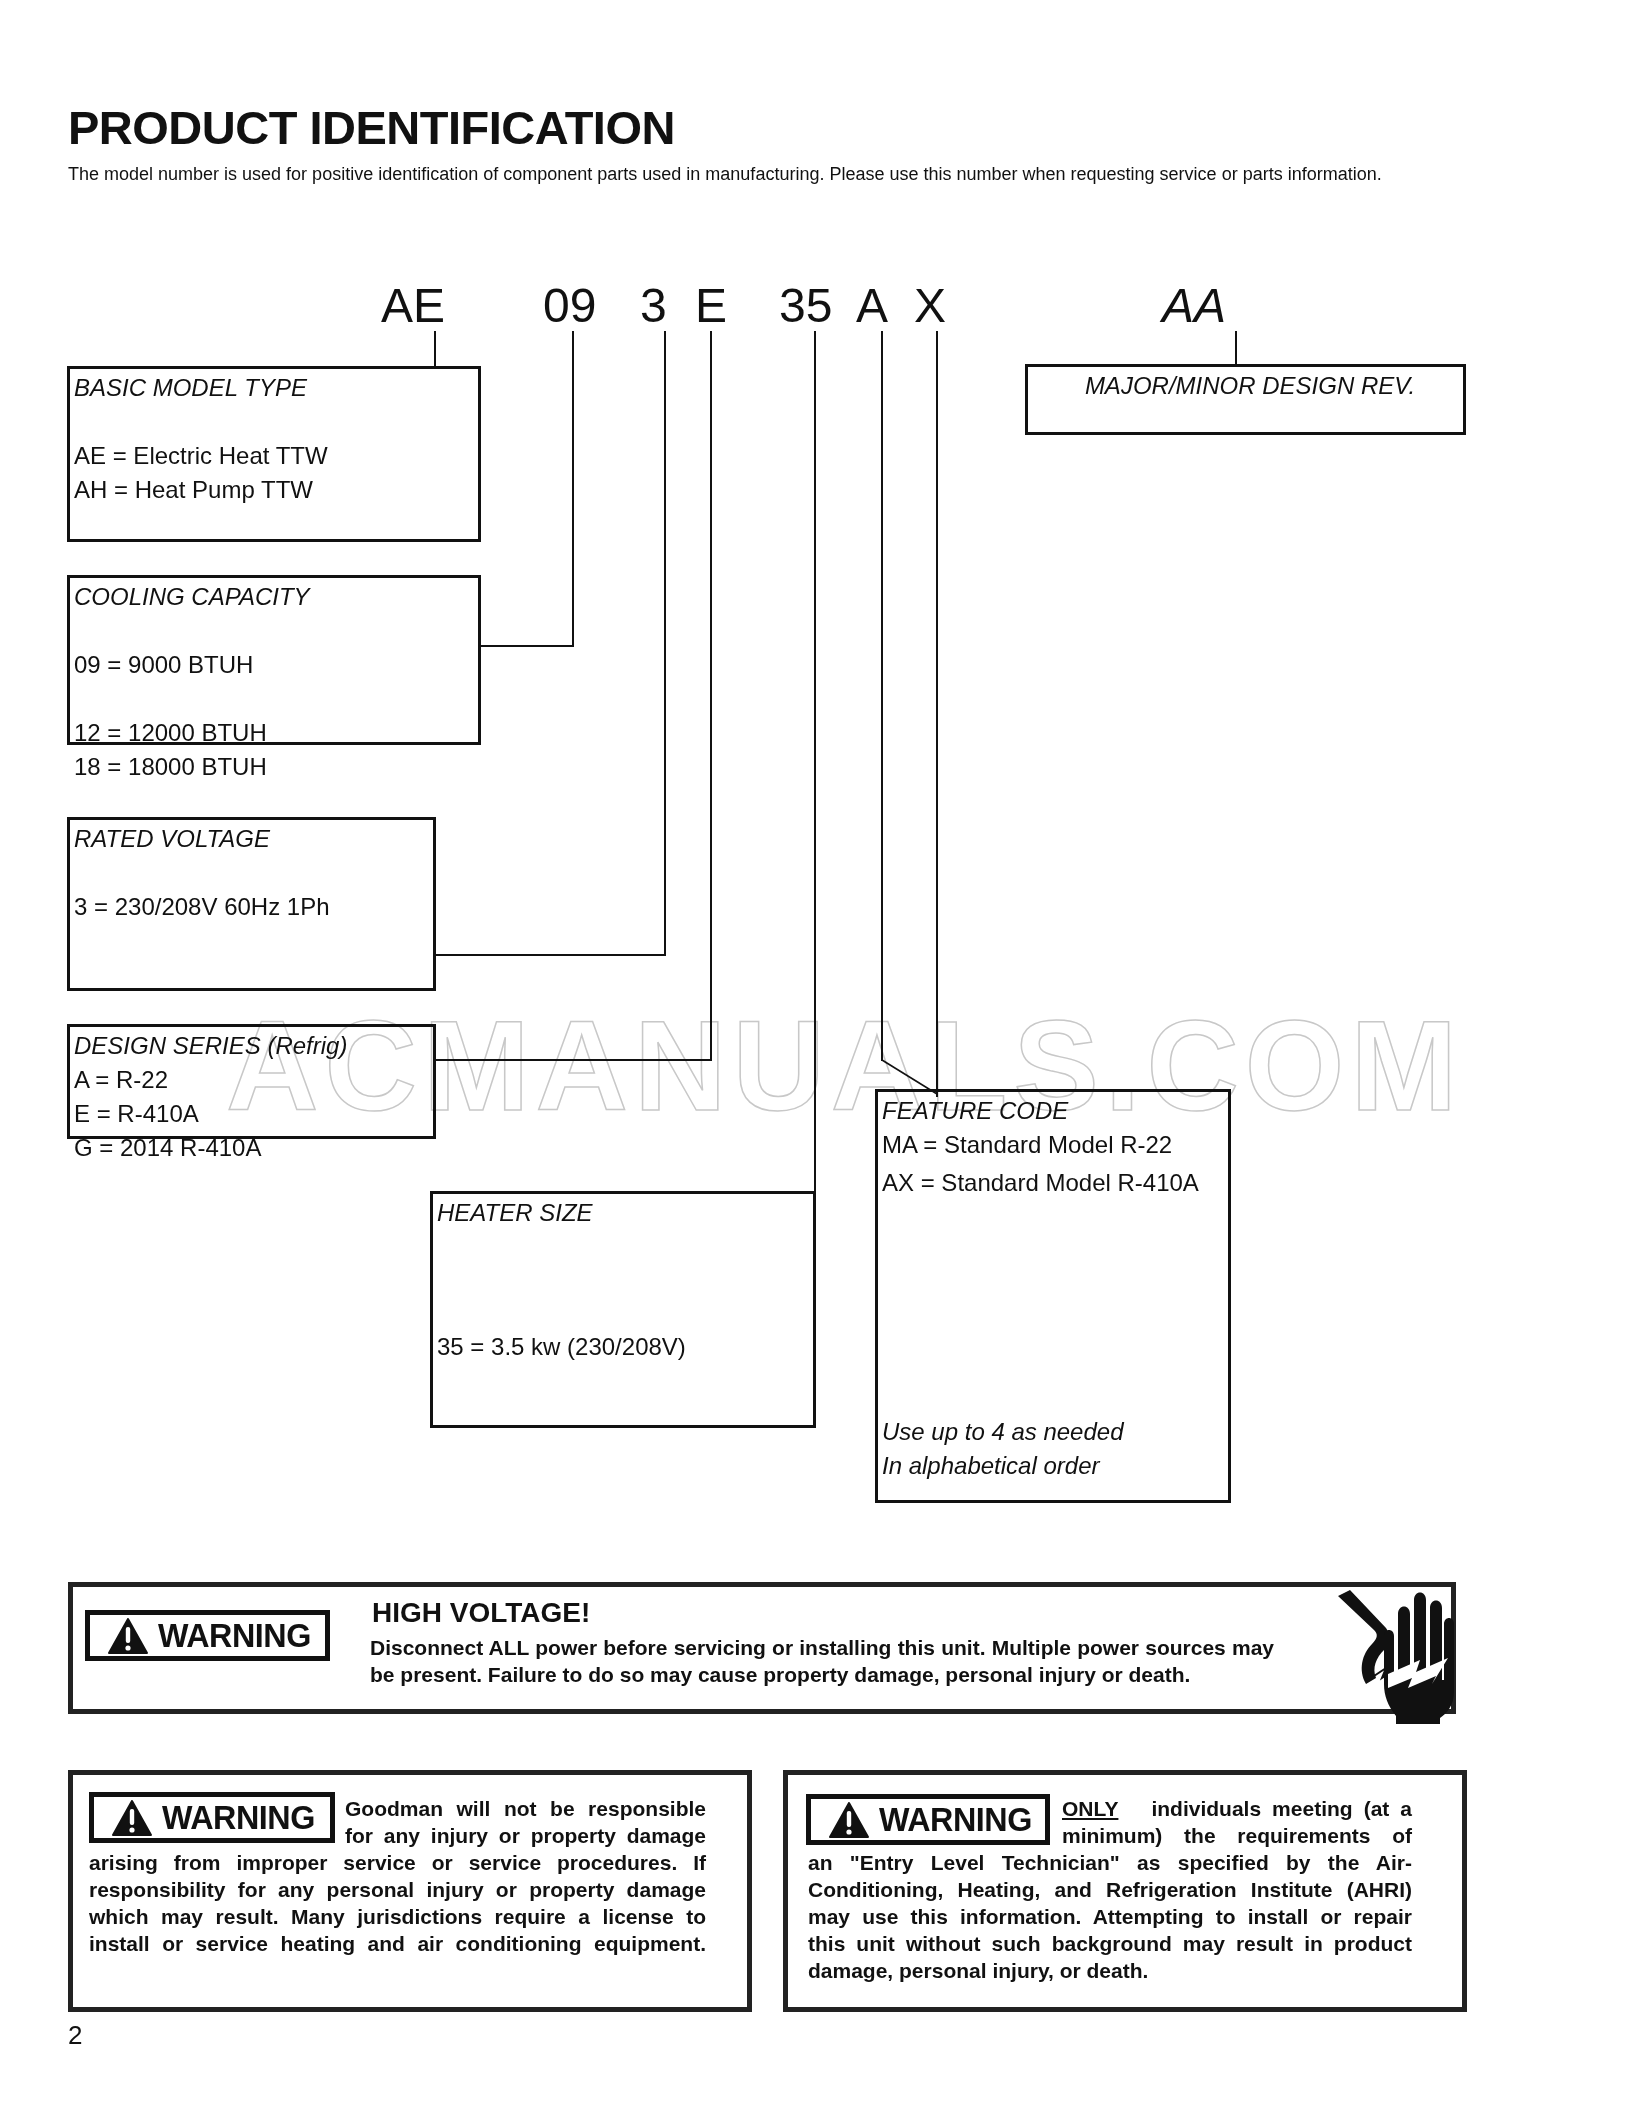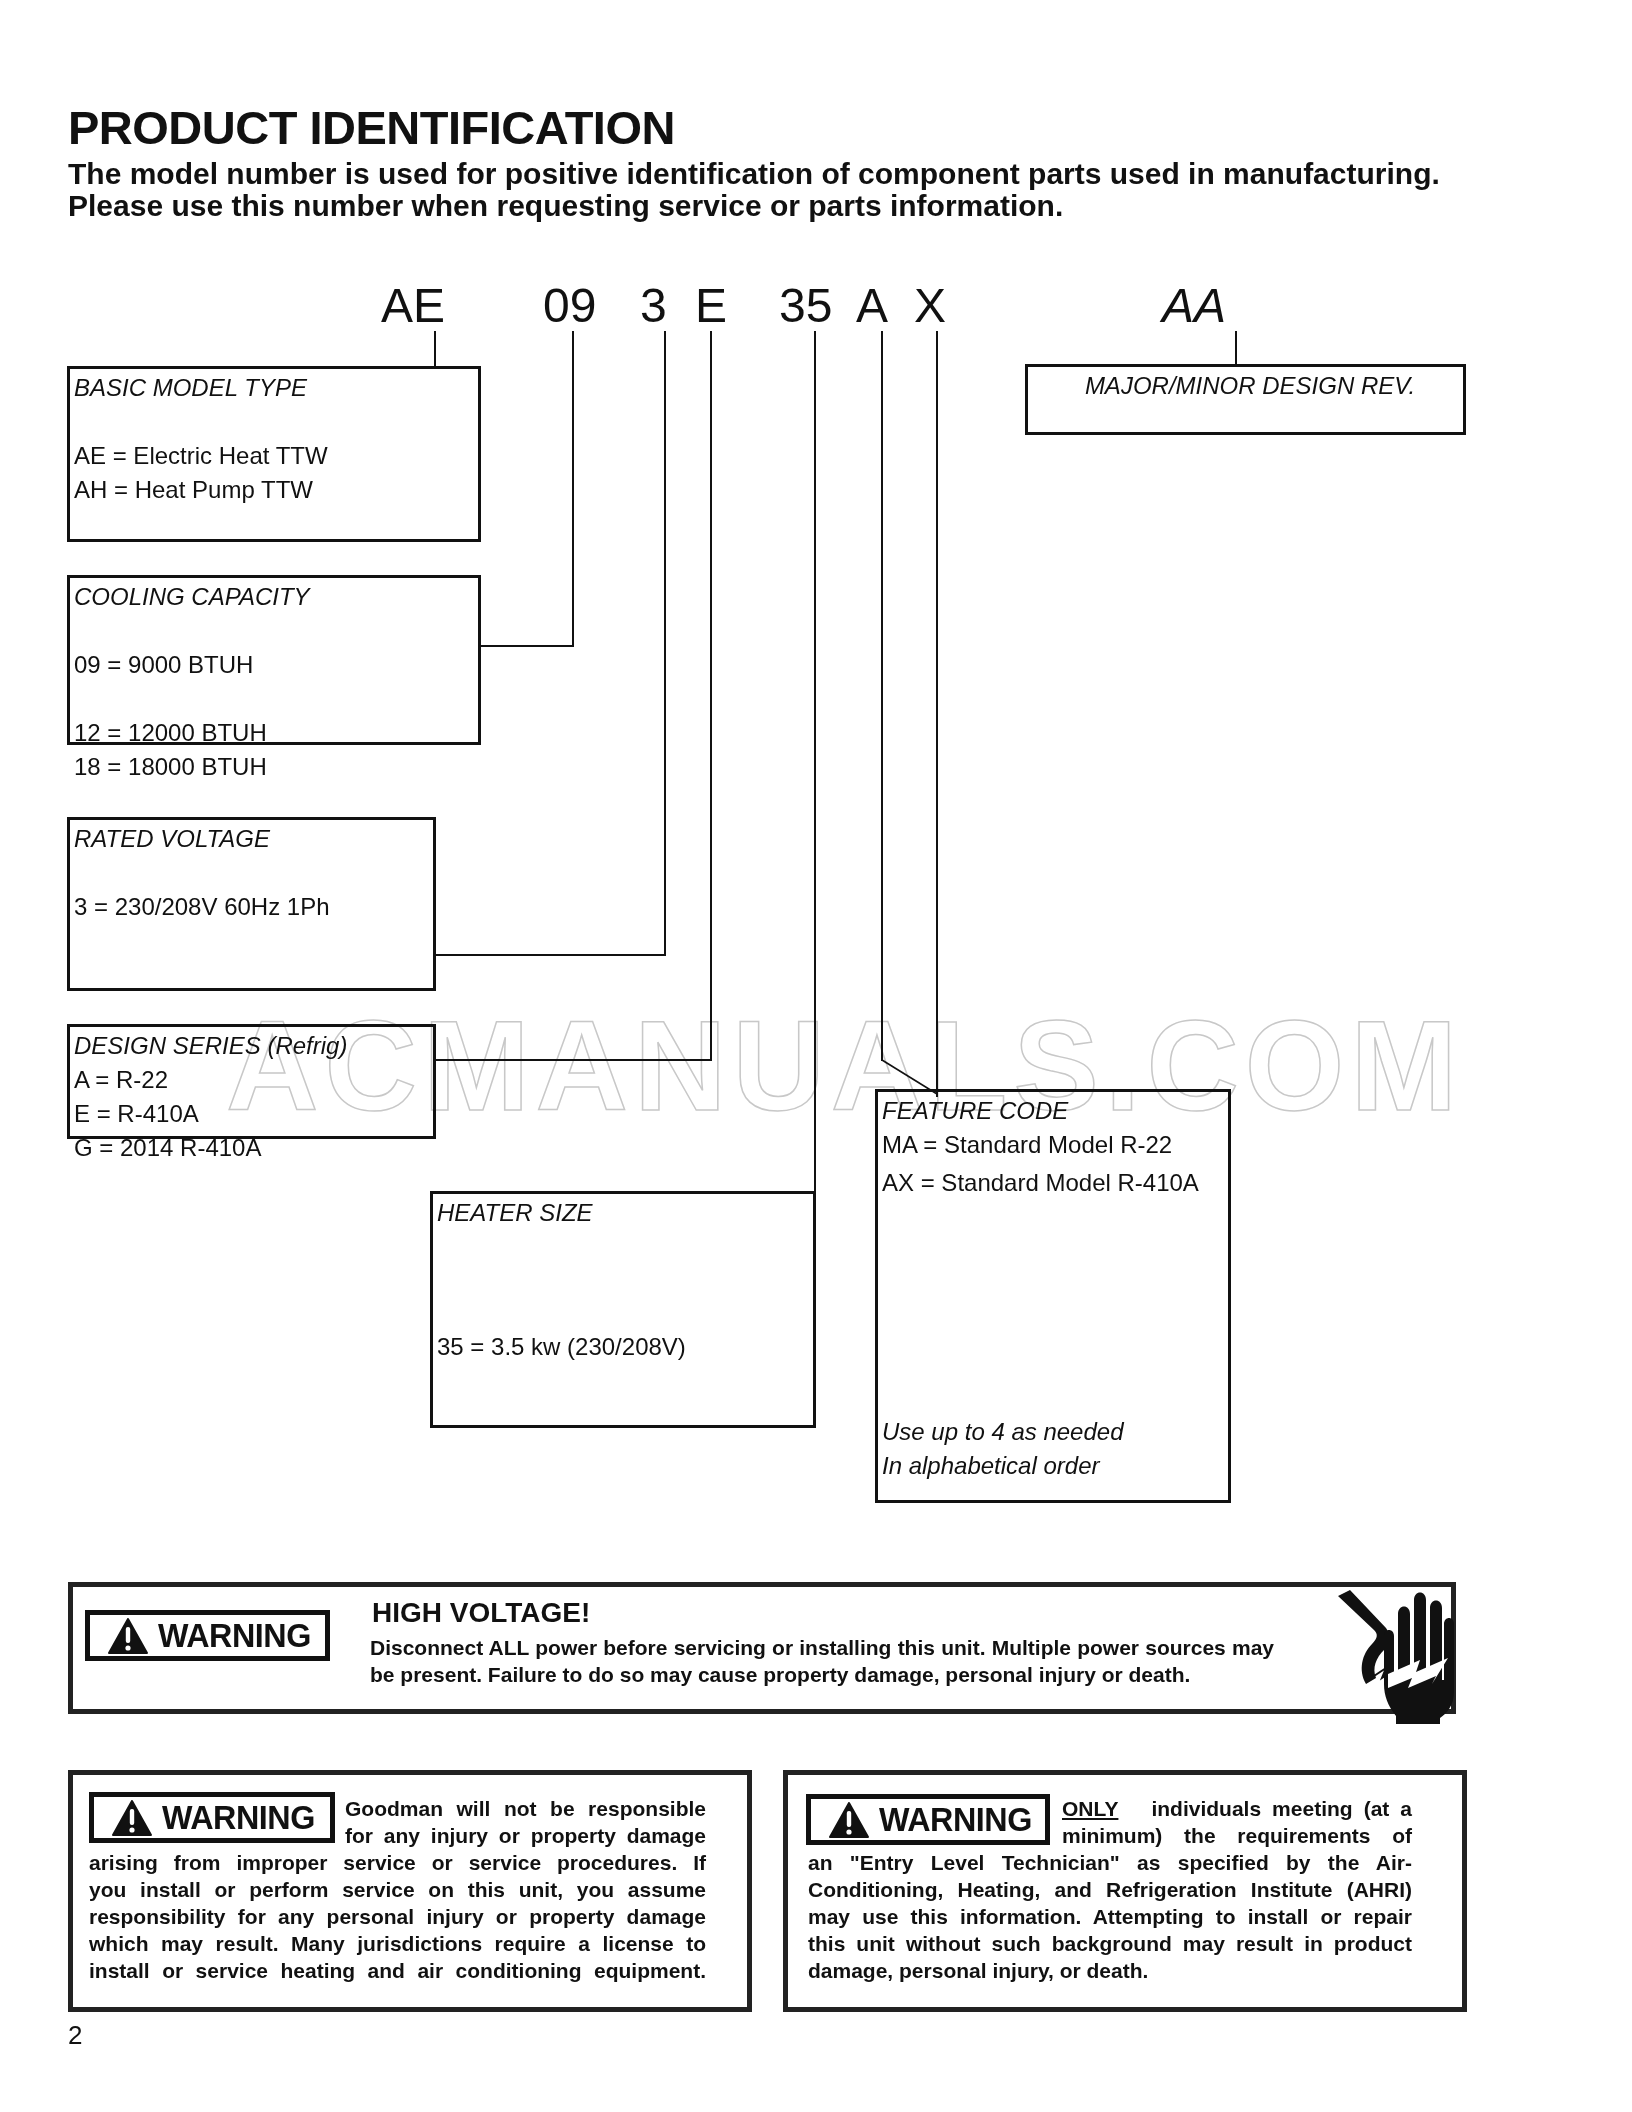--- a/index.html
+++ b/index.html
@@ -1,20 +1,20 @@
 <!DOCTYPE html>
 <html><head>
 <meta charset="utf-8">
 <style>
   html, body { margin: 0; padding: 0; background: #ffffff; }
   body { width: 1632px; height: 2112px; position: relative; overflow: hidden;
          font-family: "Liberation Sans", sans-serif; color: #111; }
   .abs { position: absolute; }
   .title { left: 68px; top: 100px; font-size: 47px; font-weight: bold; letter-spacing: -0.5px; }
-  .intro { left: 68px; top: 158px; width: 1420px; font-size: 30px; line-height: 32px; font-weight: bold; }
+  .intro { left: 68px; top: 158px; width: 1420px; font-size: 18px; line-height: 32px; }
   .code { font-size: 48px; line-height: 48px; top: 282px; }
   .code.it { font-style: italic; }
   .vline { position: absolute; width: 2px; background: #111; }
   .hline { position: absolute; height: 2px; background: #111; }
   .box { position: absolute; border: 3px solid #111; box-sizing: border-box; background: transparent;
          padding: 2px 4px; font-size: 24px; line-height: 34px; }
   .box .hd { font-style: italic; }
   .box .row { white-space: nowrap; }
   .watermark { left: 226px; top: 992px; font-size: 128px; font-weight: bold; letter-spacing: 6px;
                color: transparent; -webkit-text-stroke: 1.5px #c8c8c8; white-space: nowrap; }
@@ -152,21 +152,20 @@
     <circle cx="20" cy="30" r="2.6" fill="#fff"></circle>
   </svg>
   <span class="wtxt">WARNING</span>
 </div>
 <div class="wtext" style="left:345px; top:1795px; width:361px;">
   <span class="line">Goodman will not be responsible</span>
   <span class="line">for any injury or property damage</span>
 </div>
 <div class="wtext" style="left:89px; top:1849px; width:617px;">
   <span class="line">arising from improper service or service procedures. If</span>
-  <span class="line">you install or perform service on this unit, you assume</span>
   <span class="line">responsibility for any personal injury or property damage</span>
   <span class="line">which may result. Many jurisdictions require a license to</span>
   <span class="line">install or service heating and air conditioning equipment.</span>
 </div>
 
 <div class="warnbox" style="left:783px; top:1770px; width:684px; height:242px;"></div>
 <div class="wlabel" style="left:806px; top:1794px; width:244px;">
   <svg viewBox="0 0 40 36">
     <path d="M20 1 L39 35 L1 35 Z" fill="#111" stroke="#111" stroke-width="2" stroke-linejoin="round"></path>
     <rect x="17.8" y="9" width="4.4" height="16" rx="2" fill="#fff"></rect>

